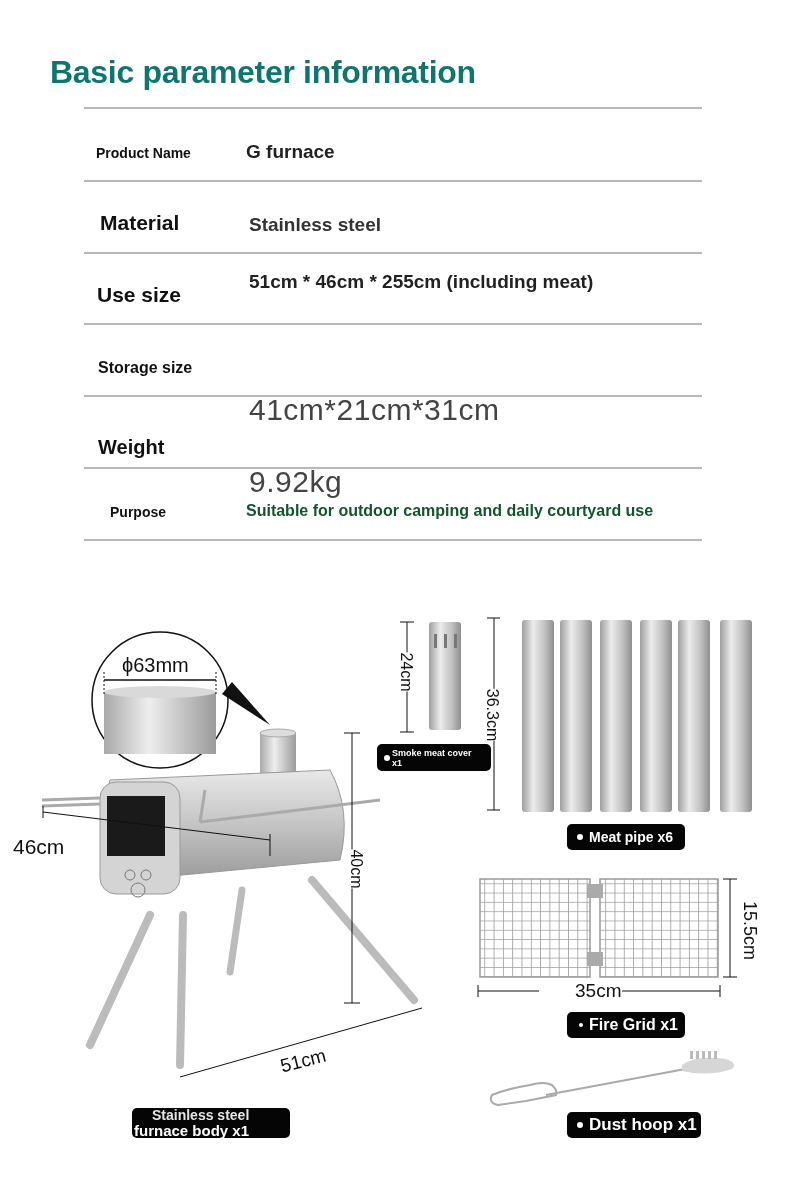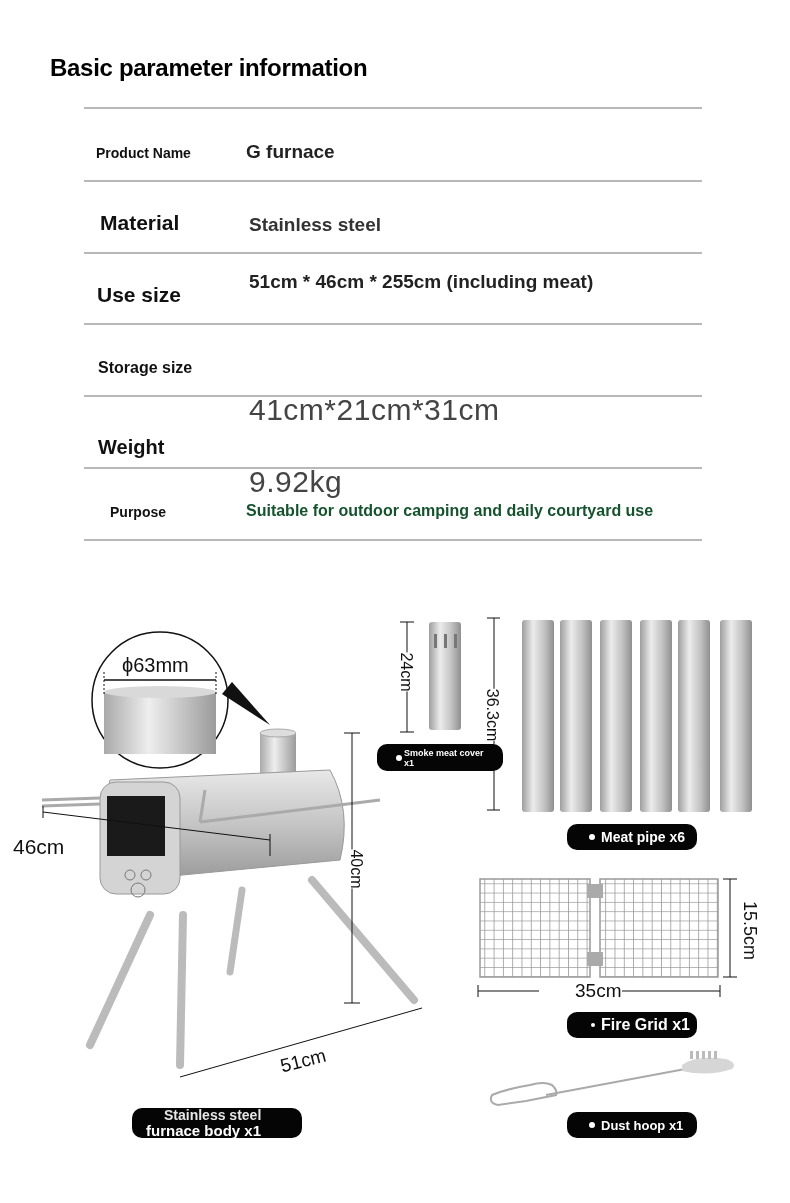--- a/index.html
+++ b/index.html
@@ -1,23 +1,23 @@
 <!DOCTYPE html>
 <html><head>
 <meta charset="utf-8">
 <style>
   html, body { margin: 0; padding: 0; background: #ffffff; }
   body { width: 790px; height: 1203px; position: relative; overflow: hidden; font-family: "Liberation Sans", sans-serif; color: #111; }
-  .title { position: absolute; left: 50px; top: 54px; font-size: 24px; font-weight: bold; letter-spacing: -0.3px; color: #000000; }
+  .title { position: absolute; left: 50px; top: 54px; font-size: 32px; font-weight: bold; letter-spacing: -0.3px; color: #0f766e; }
   .rule { position: absolute; left: 84px; width: 618px; height: 2px; background: #b8b8b8; }
   .lbl { position: absolute; font-weight: bold; color: #111; margin-left: 17px; }
   .val { position: absolute; color: #2a2a2a; }
   .val.b { font-weight: bold; }
   .val.thin { font-weight: normal; color: #444; letter-spacing: 0.5px; margin-top: 40px; }
-  .badge { position: absolute; background: #050505; color: #fff; font-weight: bold; border-radius: 10px; display: flex; align-items: center; padding-left: 12px; }
+  .badge { position: absolute; background: #050505; color: #fff; font-weight: bold; border-radius: 5px; display: flex; align-items: center; }
   .badge .dot { width: 6px; height: 6px; border-radius: 50%; background: #fff; margin: 0 6px 0 10px; flex: none; }
   .dim { position: absolute; color: #111; font-size: 19px; }
   svg { position: absolute; }
 </style>
 </head>
 <body>
 
 <div class="title">Basic parameter information</div>
 
 <div>
@@ -179,16 +179,16 @@
 <svg style="left:486px;top:1045px" width="256" height="68">
   <path d="M12 60 Q2 58 6 50 Q20 44 44 40 Q58 36 66 40 Q72 46 70 50 L40 56 Z" fill="none" stroke="#aaa" stroke-width="2"></path>
   <line x1="60" y1="50" x2="210" y2="22" stroke="#aaa" stroke-width="2"></line>
   <path d="M196 20 Q210 10 240 14 Q252 18 246 24 Q222 32 196 26 Z" fill="#d6d6d6"></path>
   <rect x="204" y="6" width="3" height="8" fill="#bbb"></rect>
     <rect x="210" y="6" width="3" height="8" fill="#bbb"></rect>
     <rect x="216" y="6" width="3" height="8" fill="#bbb"></rect>
     <rect x="222" y="6" width="3" height="8" fill="#bbb"></rect>
     <rect x="228" y="6" width="3" height="8" fill="#bbb"></rect>
 </svg>
-<div class="badge" style="left:567px;top:1112px;width:118px;height:26px;font-size:13px">
+<div class="badge" style="left:567px;top:1112px;width:134px;height:26px;font-size:17px">
   <span class="dot"></span>
   <span>Dust hoop x1</span>
 </div>
 
 </body></html>

